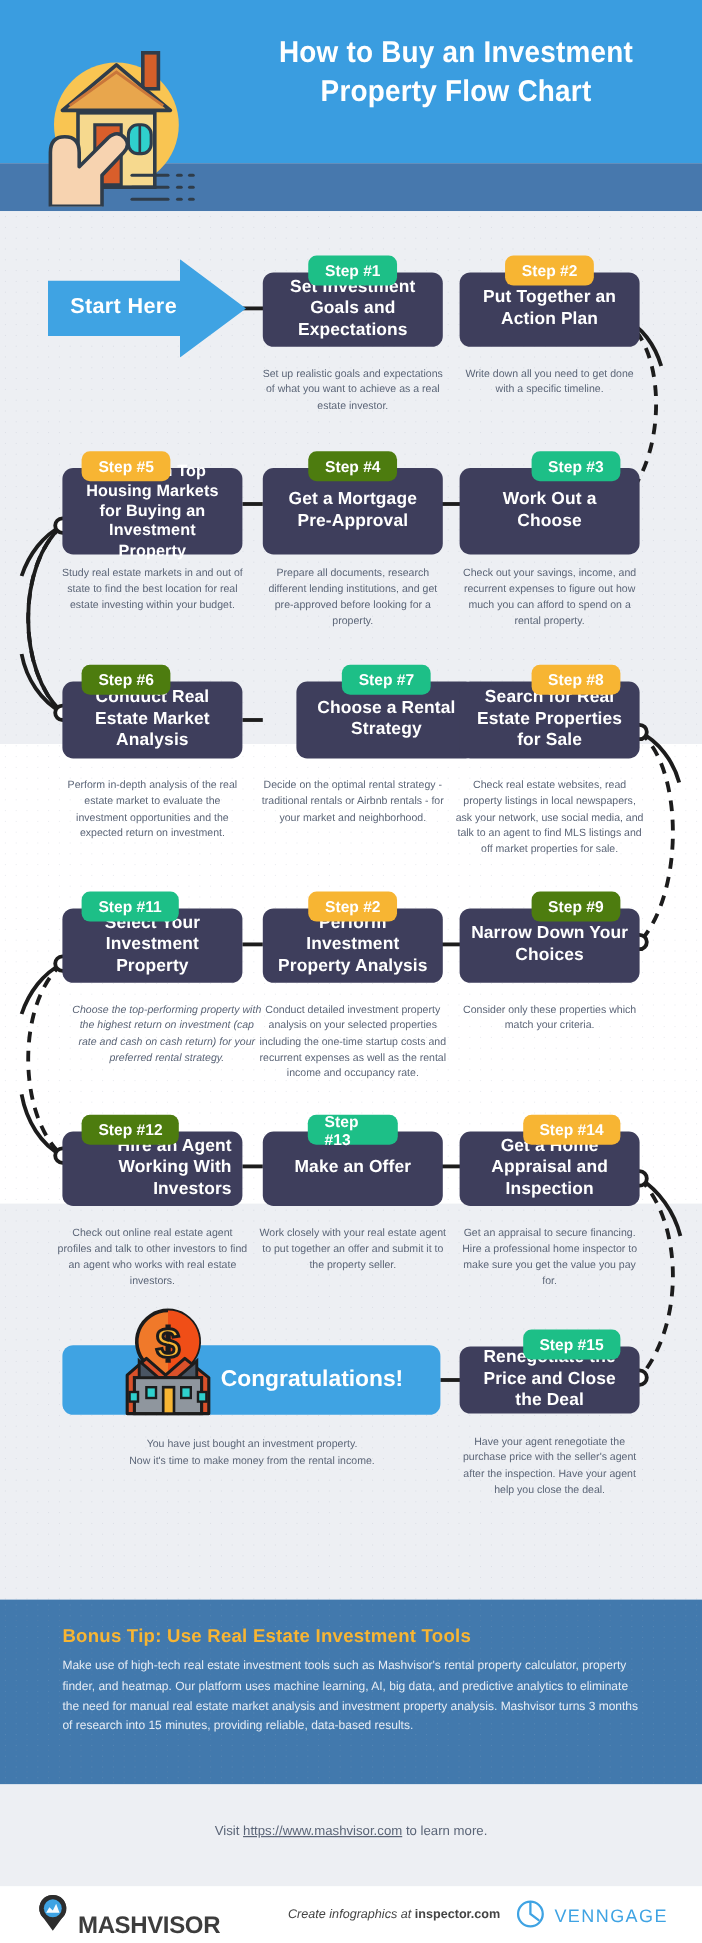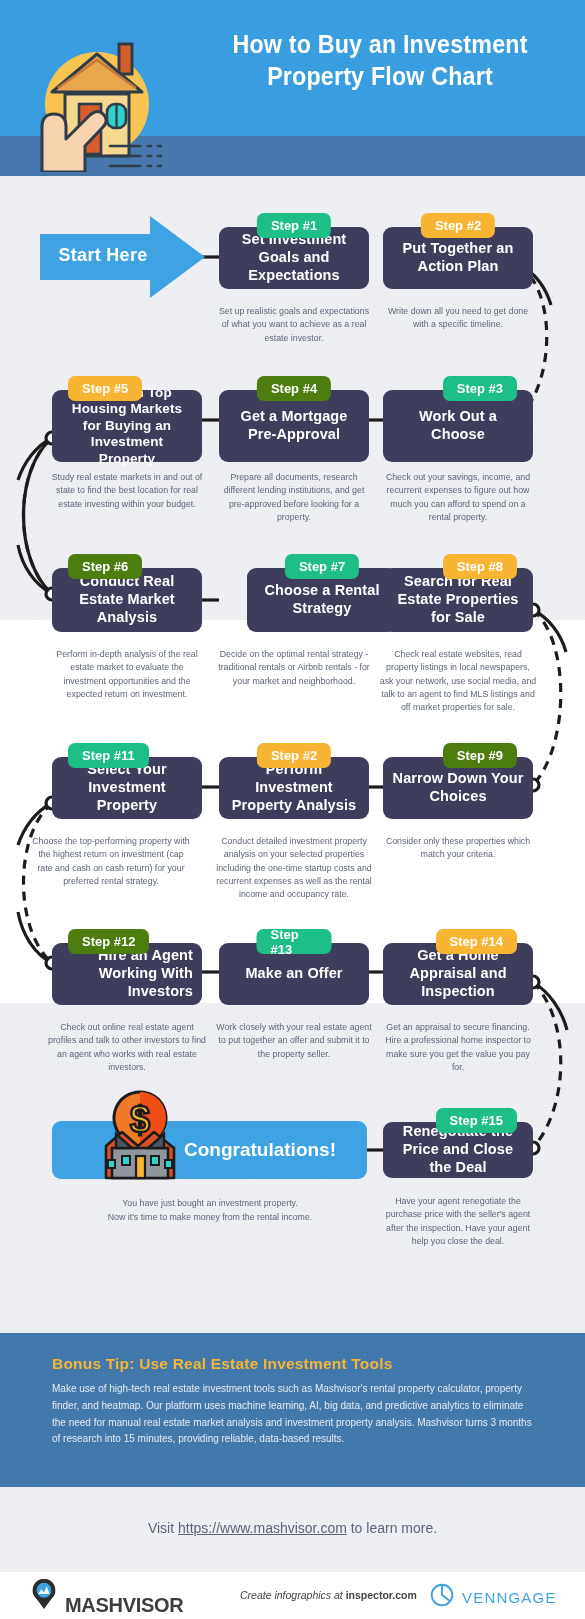--- a/index.html
+++ b/index.html
@@ -103,21 +103,21 @@
     font-family:"Liberation Sans Narrow","Liberation Sans",sans-serif;
   }
   .bonus-body {
     position:absolute; left:52px; top:1381px; width:482px;
     color:#e6ecf4; font-size:10px; line-height:1.68;
   }
 
   
   .visit {
     position:absolute; left:0; top:1520px; width:585px; text-align:center;
-    font-size:14px; color:#5b6577;
+    font-size:11px; color:#5b6577;
   }
   .visit a { color:#5b6577; text-decoration:underline; }
 
   
   .mash-logo { position:absolute; left:30px; top:1580px; width:150px; height:32px; display:flex; align-items:center; gap:7px; }
   .mash-word { font-size:20px; font-weight:bold; color:#3d3d3d; letter-spacing:-.3px;
                font-family:"Liberation Sans Narrow","Liberation Sans",sans-serif;margin-top:18px; }
   .venn-credit {
     position:absolute; left:240px; top:1589px; font-size:10.5px; color:#444;
     font-style:italic;
@@ -277,21 +277,21 @@
 <div class="card" style="left:383px; top:568px;">
   <div class="badge yellow badge-right">Step #8</div>
   <div class="box" style="height:64px;">Search for Real Estate Properties for Sale</div>
 </div>
 <div class="desc" style="left:379px; top:648px;">Check real estate websites, read property listings in local newspapers, ask your network, use social media, and talk to an agent to find MLS listings and off market properties for sale.</div>
 
 <div class="card" style="left:52px; top:757px;">
   <div class="badge green badge-left">Step #11</div>
   <div class="box" style="height:62px;">Select Your Investment Property</div>
 </div>
-<div class="desc" style="left:32px; top:835px;">Choose the top-performing property with the highest return on investment (cap rate and cash on cash return) for your preferred rental strategy.</div>
+<div class="desc" style="left:60px; top:835px;font-style:italic;">Choose the top-performing property with the highest return on investment (cap rate and cash on cash return) for your preferred rental strategy.</div>
 
 <div class="card" style="left:219px; top:757px;">
   <div class="badge yellow badge-center">Step #2</div>
   <div class="box" style="height:62px;">Perform Investment Property Analysis</div>
 </div>
 <div class="desc" style="left:215px; top:835px;">Conduct detailed investment property analysis on your selected properties including the one-time startup costs and recurrent expenses as well as the rental income and occupancy rate.</div>
 
 <div class="card" style="left:383px; top:757px;">
   <div class="badge blue badge-right">Step #9</div>
   <div class="box" style="height:62px;">Narrow Down Your Choices</div>

